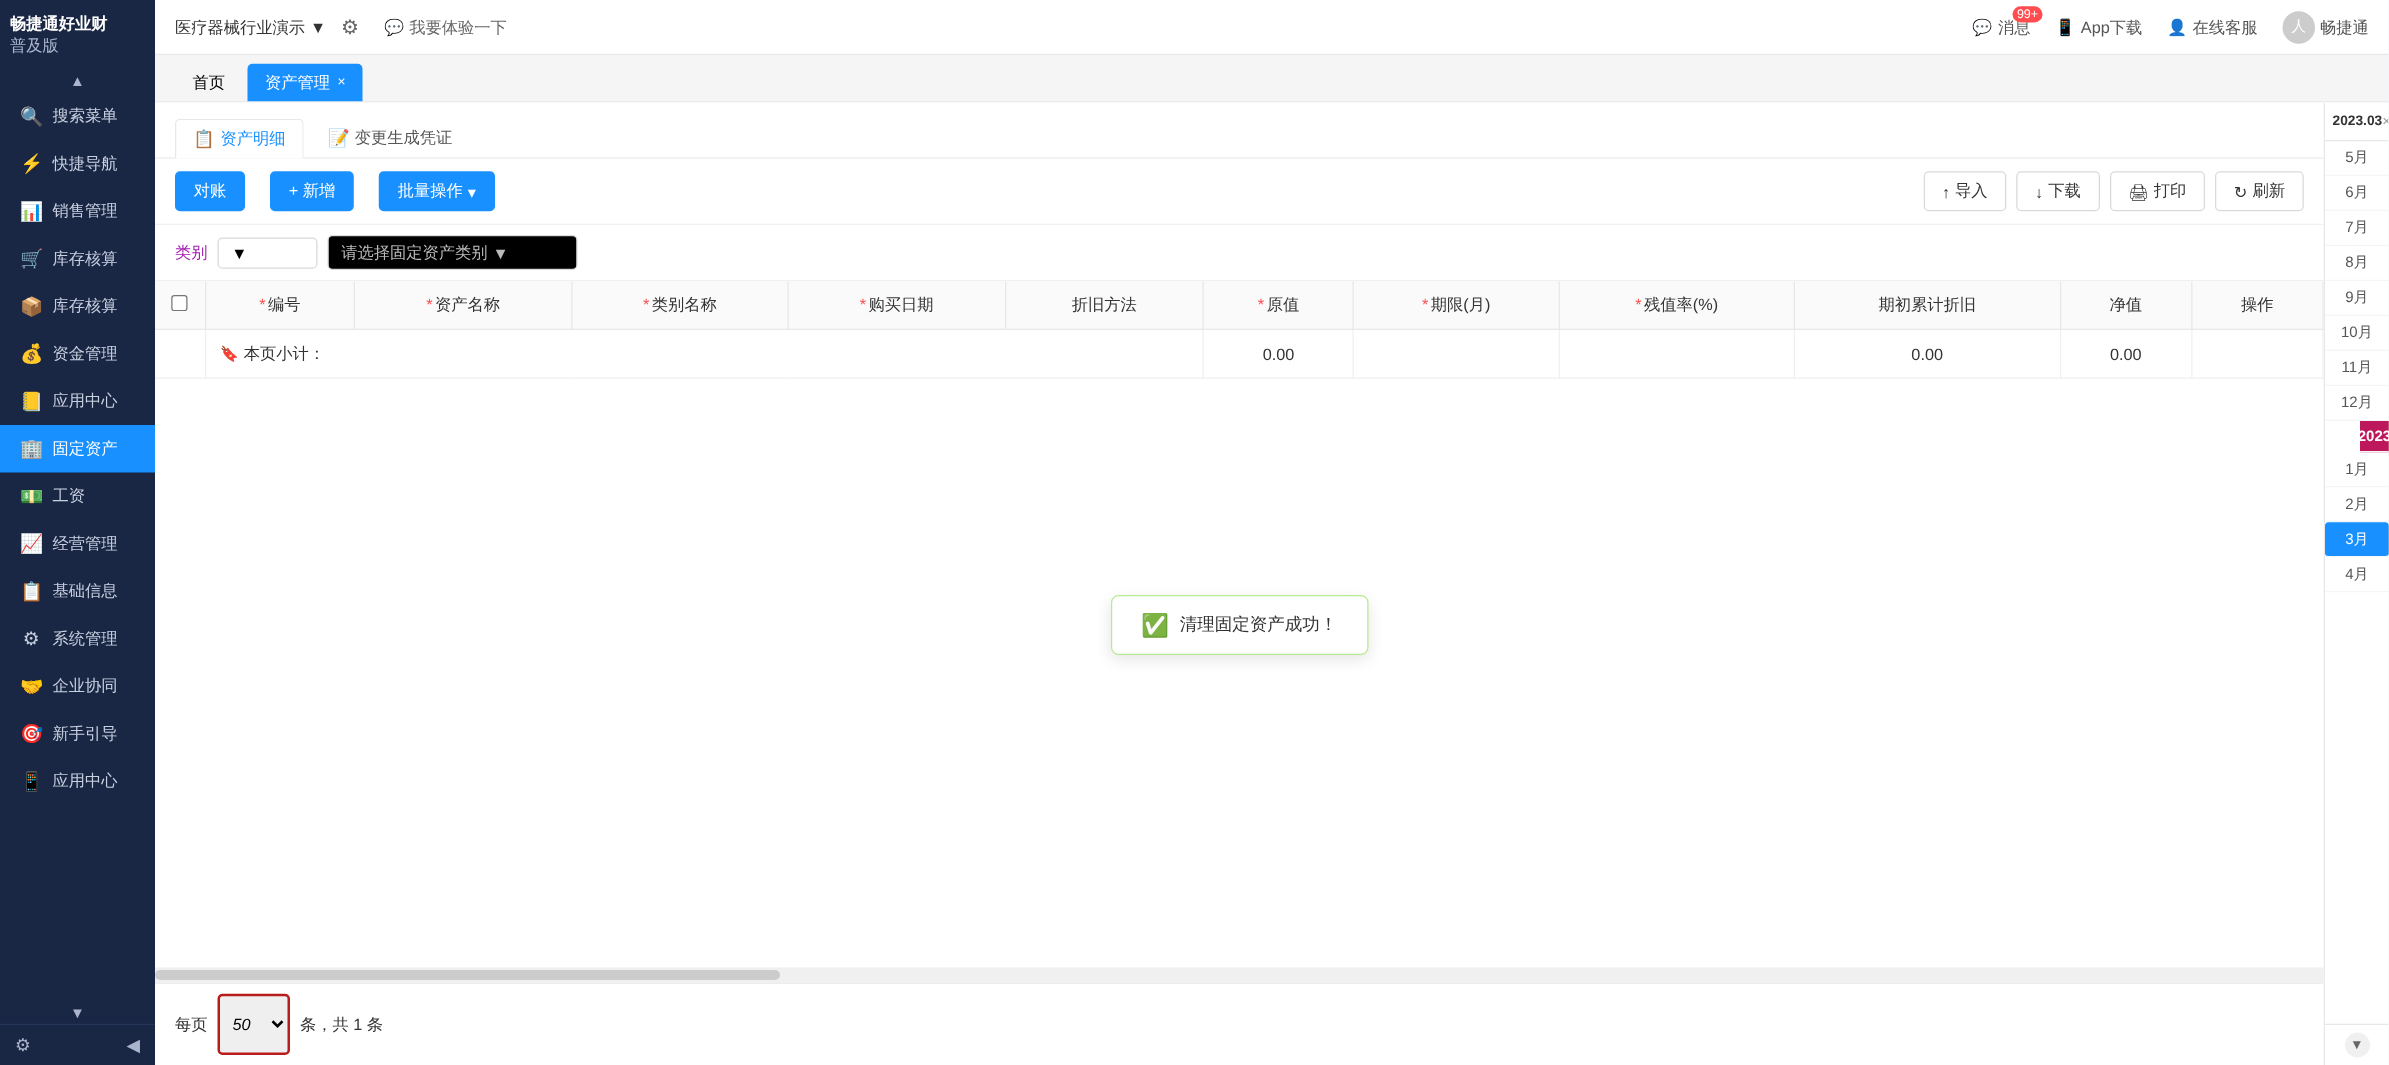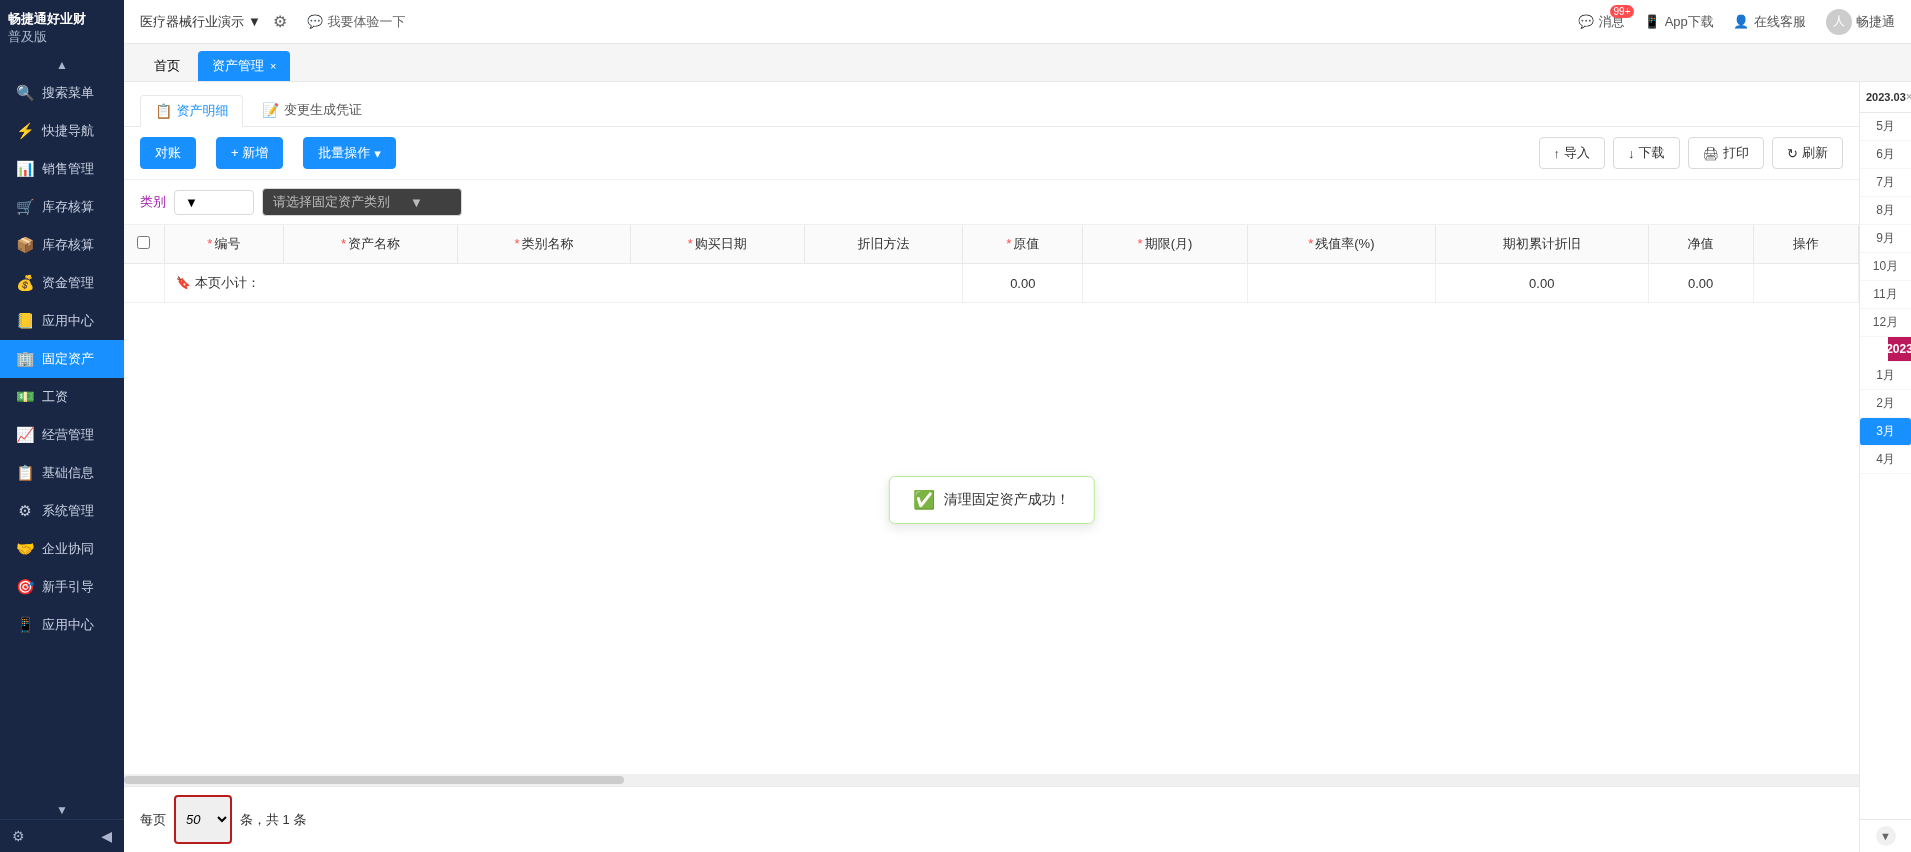--- a/index.html
+++ b/index.html
@@ -289,24 +289,24 @@
       min-width: 80px;
     }
     .filter-input-select {
       display: flex;
       align-items: center;
       border: 1px solid #d9d9d9;
       border-radius: 4px;
       padding: 4px 10px;
       font-size: 13px;
       cursor: pointer;
-      background: #404040;
+      background: #000000;
       color: #bbb;
       min-width: 200px;
-      gap: 20px;
+      gap: 4px;
     }
 
     
     .table-wrapper {
       flex: 1;
       overflow: auto;
       position: relative;
     }
     table {
       width: 100%;

